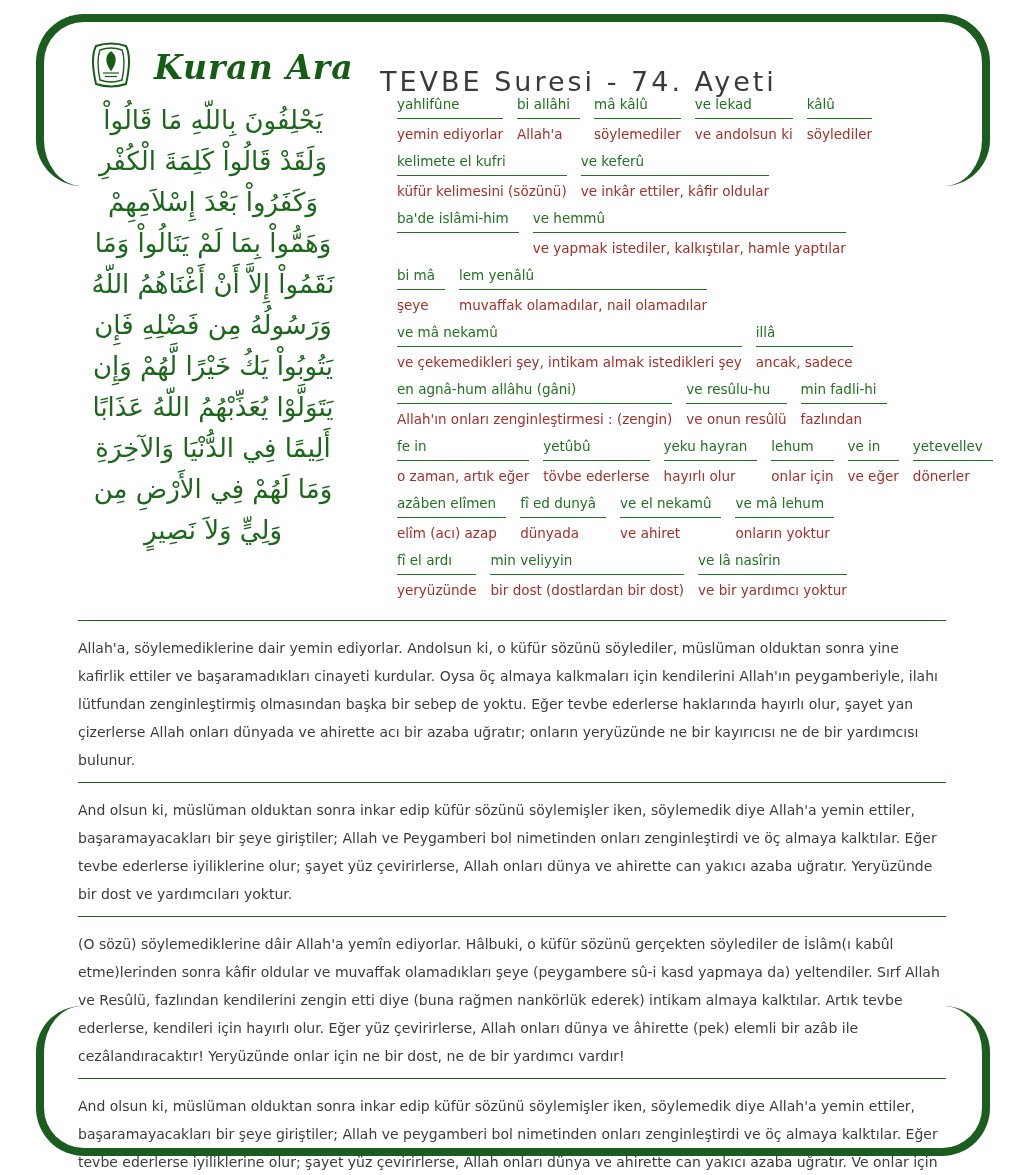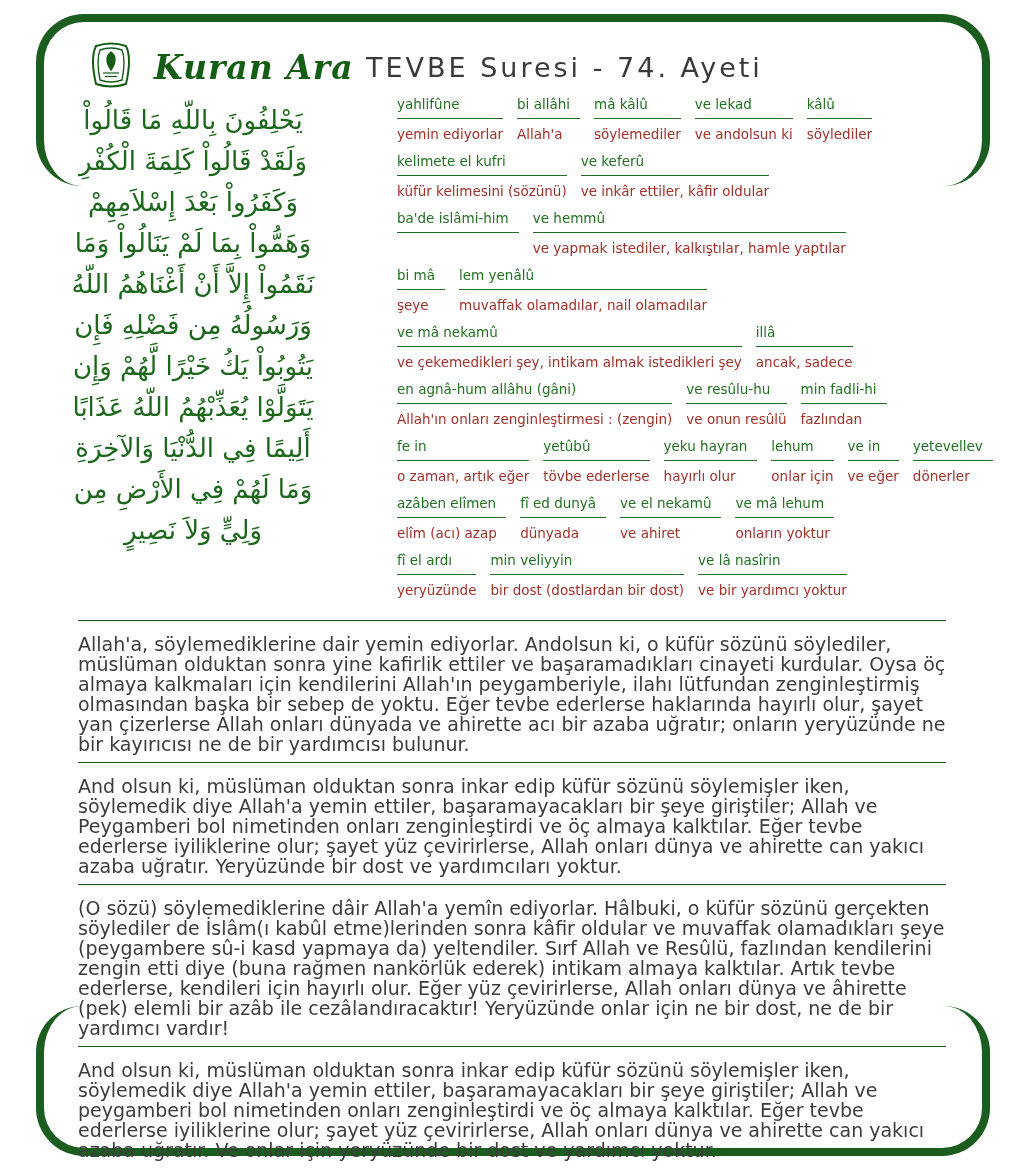--- a/index.html
+++ b/index.html
@@ -21,43 +21,43 @@
   .frame{position:absolute;box-sizing:border-box;border:8px solid var(--frame);}
   .frame.top{left:36px;top:14px;width:954px;height:172px;border-bottom:none;border-radius:48px 48px 46px 46px;}
   .frame.bottom{left:36px;top:1006px;width:954px;height:150px;border-top:none;border-radius:46px 46px 48px 48px;}
 
   .logo{position:absolute;left:88px;top:40px;display:flex;align-items:center;gap:20px;text-decoration:none;cursor:pointer;}
   .logo-text{
     font-family:"DejaVu Serif",serif;font-style:italic;font-weight:bold;
     font-size:33px;color:var(--logo);letter-spacing:1px;white-space:nowrap;
   }
   h1.page-title{
-    position:absolute;left:362px;top:48px;margin:4px;
+    position:absolute;left:362px;top:48px;margin:18px;
     font-size:27px;font-weight:400;letter-spacing:3px;color:var(--title);white-space:nowrap;
   }
 
   .arabic{
-    position:absolute;left:58px;top:100px;width:270px;
+    position:absolute;left:78px;top:100px;width:270px;
     direction:rtl;text-align:center;color:var(--arabic);
     font-size:26px;line-height:41px;font-family:"DejaVu Sans",sans-serif;
   }
 
   .word-table{position:absolute;left:365px;top:96px;width:650px;margin-left:32px;}
   .word-row{display:flex;flex-wrap:nowrap;align-items:flex-start;margin-bottom:10px;}
   .word-cell{margin-right:14px;flex:0 0 auto;}
   .translit{
     font-size:13.5px;color:var(--green);white-space:nowrap;
     padding:0 10px 5px 0;border-bottom:1px solid var(--green);line-height:17px;
   }
   .meaning{font-size:13.5px;color:var(--red);white-space:nowrap;padding-top:6px;line-height:18px;}
 
   .translations{position:absolute;left:78px;top:620px;width:868px;}
   .sep{border:none;border-top:1px solid var(--sep);margin:0;height:0;}
   .translations p{
-    font-size:19px;line-height:20px;color:var(--body);
+    font-size:14px;line-height:28px;color:var(--body);
     margin:13px 0 8px 0;text-align:left;
   }
   .book-icon{flex:0 0 auto;}
 </style>
 </head>
 <body>
 
 <div class="frame top"></div>
 <div class="frame bottom"></div>
 

